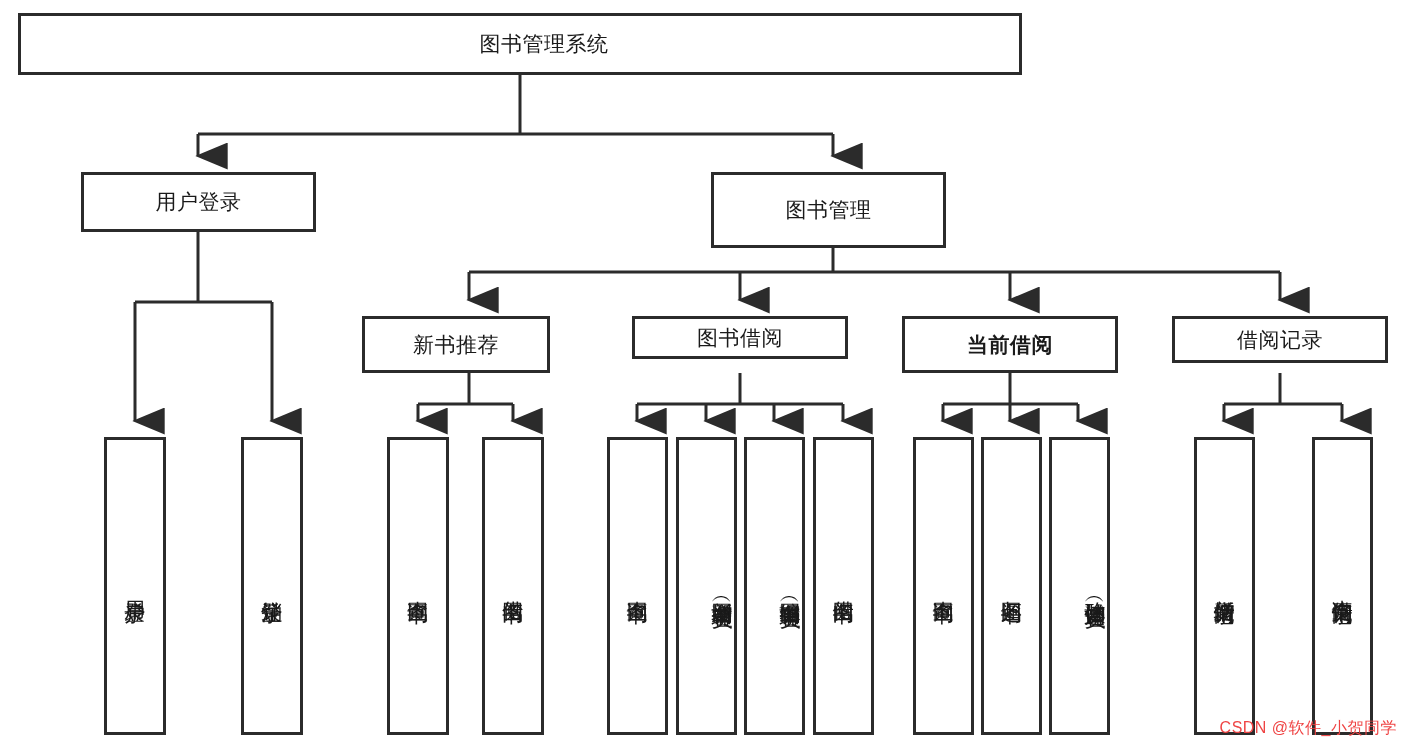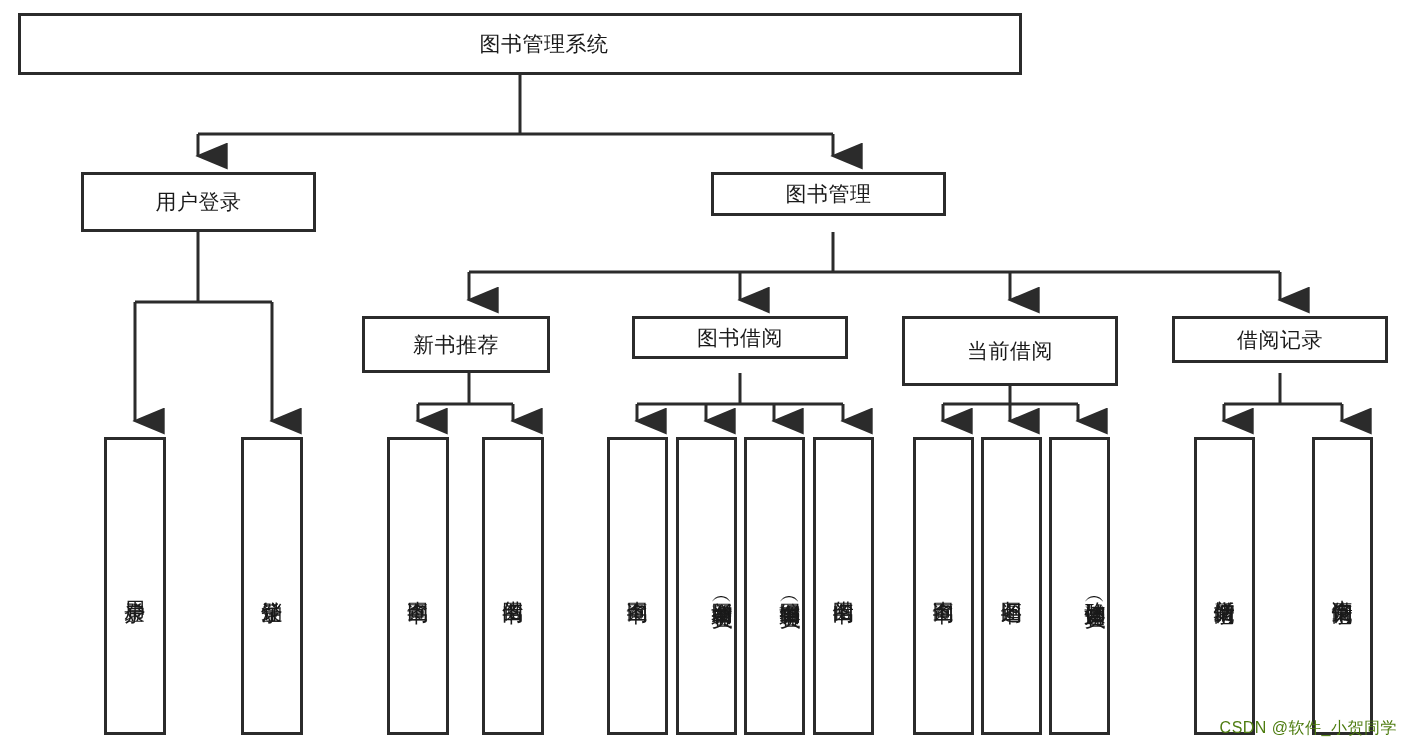--- a/index.html
+++ b/index.html
@@ -57,21 +57,21 @@
   }
   .node.vert.mid-aligned {
     align-items: center;
     padding-top: 0;
   }
   #watermark {
     position: absolute;
     right: 8px;
     bottom: 8px;
     font-size: 16px;
-    color: #4d7c0f;
+    color: #ef4444;
     letter-spacing: 0.5px;
     white-space: nowrap;
     user-select: none;
   }
 </style>
 </head>
 <body>
 
 <div id="canvas">
 
@@ -126,31 +126,31 @@
     </g>
   </svg>
 
   <div class="node horiz" style="left:18px; top:13px; width:1004px; height:62px;padding-left:48px;">
     <span>图书管理系统</span>
   </div>
 
   <div class="node horiz" style="left:81px; top:172px; width:235px; height:60px;">
     <span>用户登录</span>
   </div>
-  <div class="node horiz" style="left:711px; top:172px; width:235px; height:44px;text-align:center;">
+  <div class="node horiz" style="left:711px; top:172px; width:235px; height:76px;text-align:center;">
     <span>图书管理</span>
   </div>
 
   <div class="node horiz" style="left:362px; top:316px; width:188px; height:57px;">
     <span>新书推荐</span>
   </div>
   <div class="node horiz" style="left:632px; top:316px; width:216px; height:43px;">
     <span>图书借阅</span>
   </div>
-  <div class="node horiz" style="left:902px; top:316px; width:216px; height:70px;">
+  <div class="node horiz" style="left:902px; top:316px; width:216px; height:57px;font-weight:bold;">
     <span>当前借阅</span>
   </div>
   <div class="node horiz" style="left:1172px; top:316px; width:216px; height:47px;">
     <span>借阅记录</span>
   </div>
 
   <div class="node vert mid-aligned" style="left:104px; top:437px; width:62px; height:298px;">
     <span>用户登录</span>
   </div>
   <div class="node vert mid-aligned" style="left:241px; top:437px; width:62px; height:298px;">

